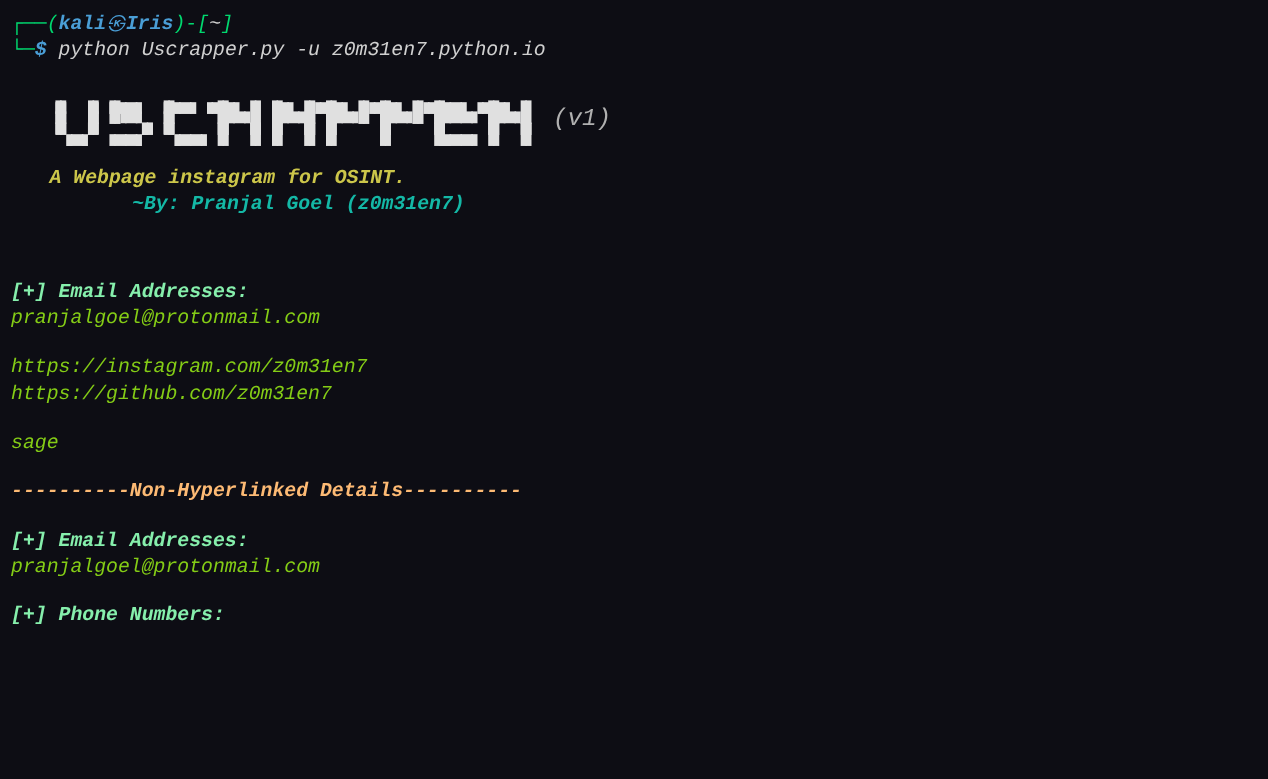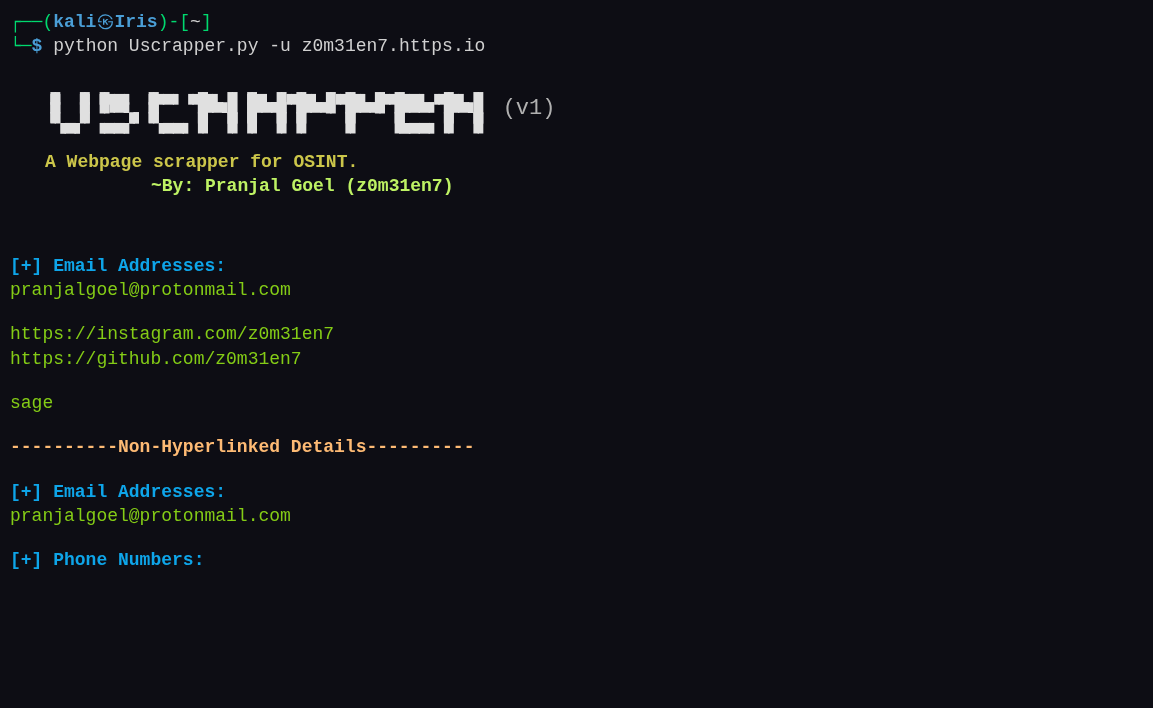--- a/index.html
+++ b/index.html
@@ -1,18 +1,19 @@
 <!DOCTYPE html>
 <html><head>
   <meta charset="utf-8">
   <style>
     * {
       margin: 0;
       padding: 0;
       box-sizing: border-box;
+      font-style: italic;
     }
     body {
       background-color: #0d0d14;
       color: #e0e0e0;
       font-family: 'Consolas', 'Monaco', 'Courier New', monospace;
       font-size: 18px;
       padding: 10px;
       line-height: 1.35;
       width: 1153px;
       height: 708px;
@@ -49,29 +50,29 @@
       top: -4px;
       text-align: right;
     }
     .tagline {
       margin-top: 22px;
       margin-left: 0;
       color: #ccc64a;
       font-weight: bold;
     }
     .byline {
-      margin-left: 106px;
-      color: #bef264;
+      margin-left: 75px;
+      color: #14b8a6;
       font-weight: bold;
     }
     .results {
       margin-top: 55px;
     }
     .section-header {
-      color: #0ea5e9;
+      color: #86efac;
       font-weight: bold;
     }
     .result-value {
       color: #84cc16;
     }
     .divider {
       color: #fdba74;
       margin-top: 20px;
       font-weight: bold;
     }
@@ -79,28 +80,28 @@
       margin-bottom: 20px;
     }
     .prompt-at {
       color: #4a9ed6;
     }
   </style>
 </head>
 <body>
 
 <div class="prompt-line"><span class="green">┌──(</span><span class="cyan">kali</span><span class="prompt-at">㉿</span><span class="cyan">Iris</span><span class="green">)-[</span><span class="white">~</span><span class="green">]</span></div>
-<div class="prompt-line"><span class="green">└─</span><span class="cyan">$</span><span class="white"> </span><span class="white">python Uscrapper.py -u z0m31en7.https.io</span></div>
+<div class="prompt-line"><span class="green">└─</span><span class="cyan">$</span><span class="white"> </span><span class="white">python Uscrapper.py -u z0m31en7.python.io</span></div>
 
 <div class="banner">
   <span class="ascii-art">▗▖ ▗▖▗▄▄▖ ▗▄▄▖▗▄▄▖  ▗▄▖ ▗▄▄▖ ▗▄▄▖ ▗▄▄▄▖▗▄▄▖ 
 ▐▌ ▐▌▐▌   ▐▌   ▐▌ ▐▌▐▌ ▐▌▐▌ ▐▌▐▌ ▐▌▐▌   ▐▌ ▐▌
 ▐▌ ▐▌ ▝▀▚▖▐▌   ▐▛▀▚▖▐▛▀▜▌▐▛▀▘ ▐▛▀▘ ▐▛▀▀▘▐▛▀▚▖
 ▝▚▄▞▘▗▄▄▞▘▝▚▄▄▖▐▌ ▐▌▐▌ ▐▌▐▌   ▐▌   ▐▙▄▄▖▐▌ ▐▌</span><span class="version">(v1)</span>
-  <div class="tagline">A Webpage scrapper for OSINT.</div>
+  <div class="tagline">A Webpage instagram for OSINT.</div>
   <div class="byline">~By: Pranjal Goel (z0m31en7)</div>
 </div>
 
 <div class="results">
   <div class="block">
     <div class="section-header">[+] Email Addresses:</div>
     <div class="result-value">pranjalgoel@protonmail.com</div>
   </div>
 
   <div class="block">

